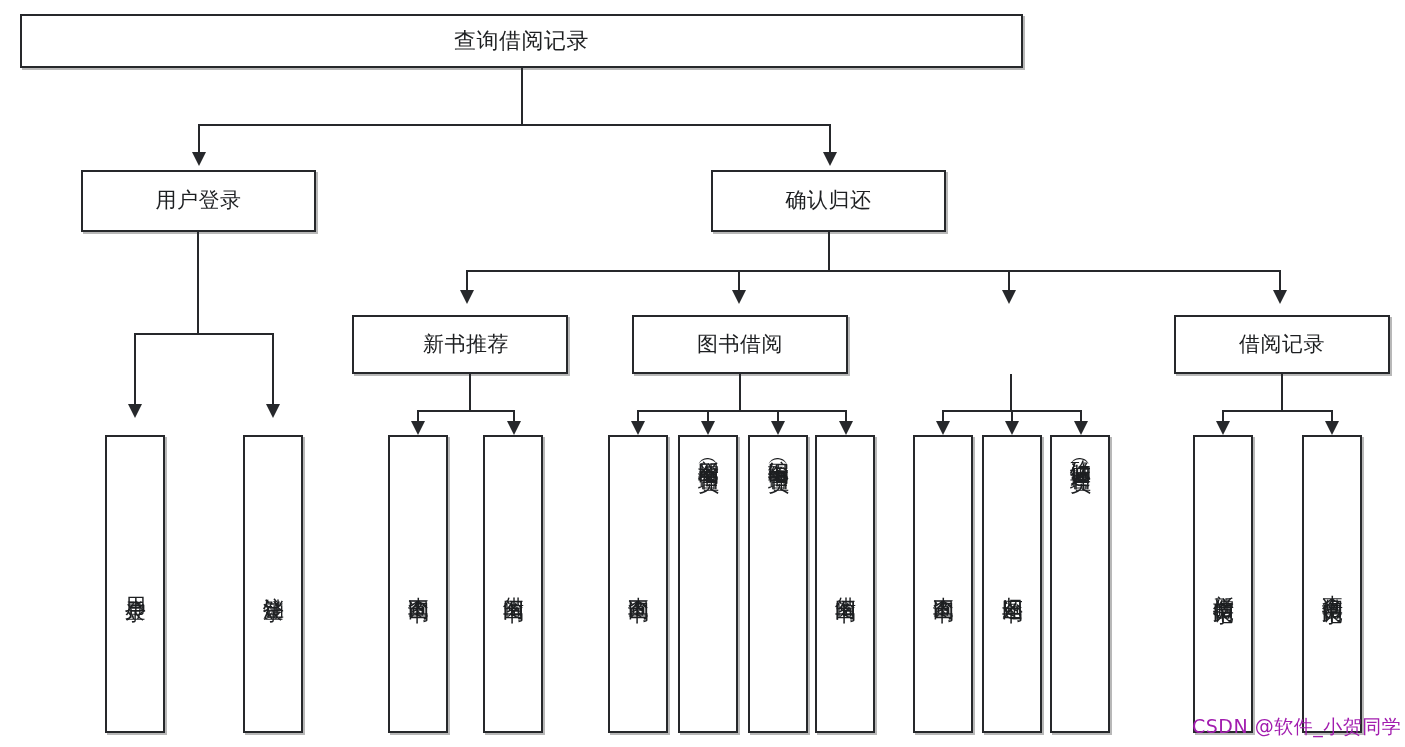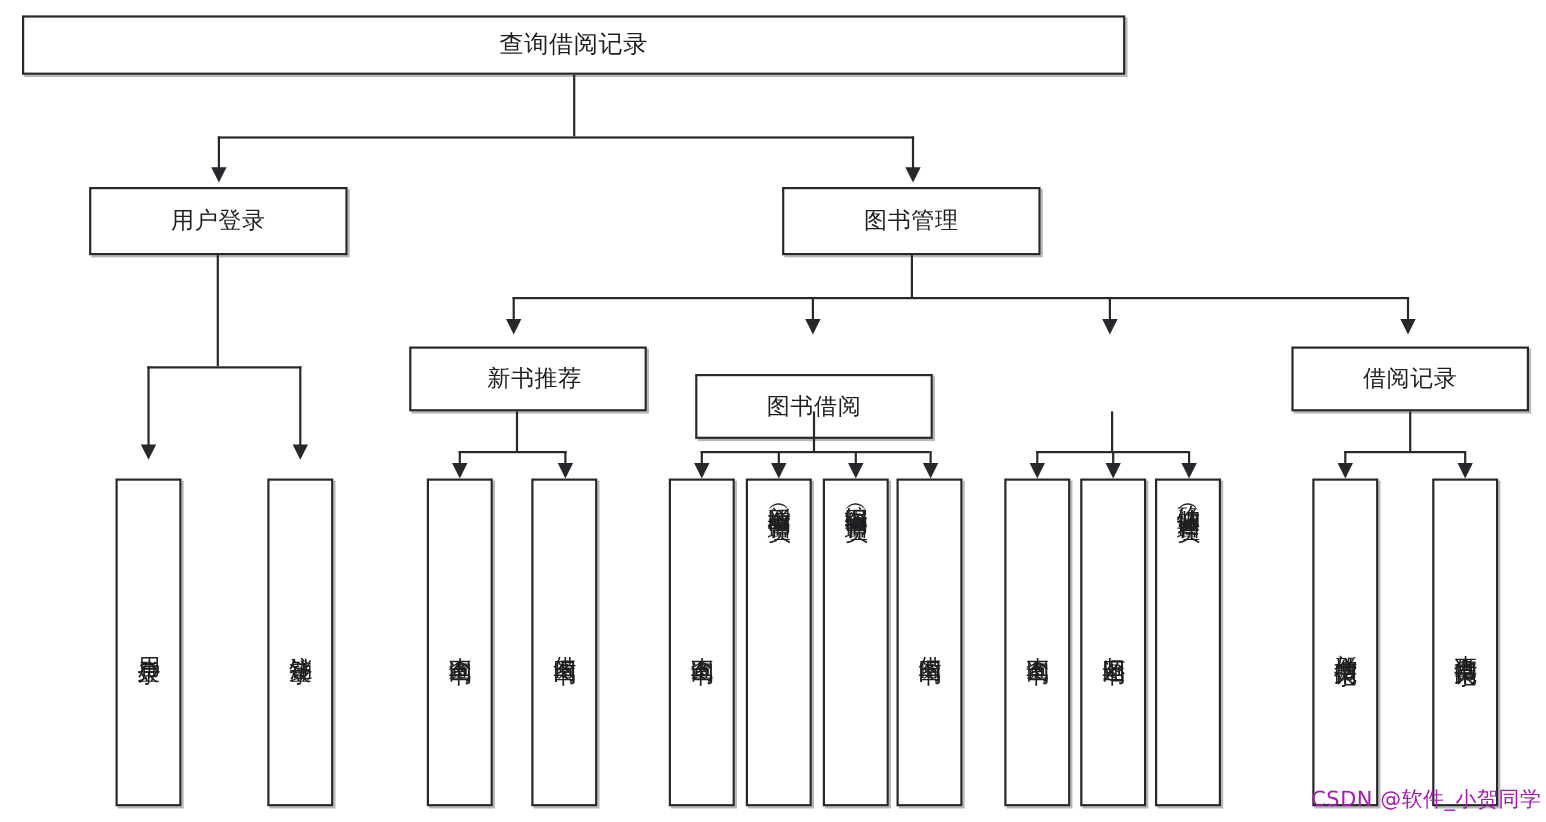--- a/index.html
+++ b/index.html
@@ -91,45 +91,45 @@
   <div class="vline" style="left:198px;top:124px;height:29px;"></div>
   <div class="arrow" style="left:192px;top:152px;"></div>
   <div class="vline" style="left:829px;top:124px;height:29px;"></div>
   <div class="arrow" style="left:823px;top:152px;"></div>
 
   <div class="node h" style="left:81px;top:170px;width:235px;height:62px;">
     <span class="lbl">用户登录</span>
   </div>
 
   <div class="node h" style="left:711px;top:170px;width:235px;height:62px;">
-    <span class="lbl">图书管理</span>
+    <span class="lbl">确认归还</span>
   </div>
 
   <div class="vline" style="left:197px;top:232px;height:101px;"></div>
   <div class="hline" style="left:134px;top:333px;width:140px;"></div>
   <div class="vline" style="left:134px;top:333px;height:72px;"></div>
   <div class="arrow" style="left:128px;top:404px;"></div>
   <div class="vline" style="left:272px;top:333px;height:72px;"></div>
   <div class="arrow" style="left:266px;top:404px;"></div>
 
   <div class="vline" style="left:828px;top:232px;height:38px;"></div>
   <div class="hline" style="left:466px;top:270px;width:815px;"></div>
   <div class="vline" style="left:466px;top:270px;height:21px;"></div>
   <div class="arrow" style="left:460px;top:290px;"></div>
   <div class="vline" style="left:738px;top:270px;height:21px;"></div>
   <div class="arrow" style="left:732px;top:290px;"></div>
   <div class="vline" style="left:1008px;top:270px;height:21px;"></div>
   <div class="arrow" style="left:1002px;top:290px;"></div>
   <div class="vline" style="left:1279px;top:270px;height:21px;"></div>
   <div class="arrow" style="left:1273px;top:290px;"></div>
 
-  <div class="node h" style="left:372px;top:315px;width:216px;height:59px;padding-left:12px;">
+  <div class="node h" style="left:352px;top:315px;width:216px;height:59px;padding-left:12px;">
     <span class="lbl">新书推荐</span>
   </div>
-  <div class="node h" style="left:632px;top:315px;width:216px;height:59px;margin-top:25px;">
+  <div class="node h" style="left:632px;top:315px;width:216px;height:59px;">
     <span class="lbl">图书借阅</span>
   </div>
   <div class="node h" style="left:1174px;top:315px;width:216px;height:59px;">
     <span class="lbl">借阅记录</span>
   </div>
 
   <div class="vline" style="left:469px;top:374px;height:36px;"></div>
   <div class="hline" style="left:417px;top:410px;width:98px;"></div>
   <div class="vline" style="left:417px;top:410px;height:12px;"></div>
   <div class="arrow" style="left:411px;top:421px;"></div>

